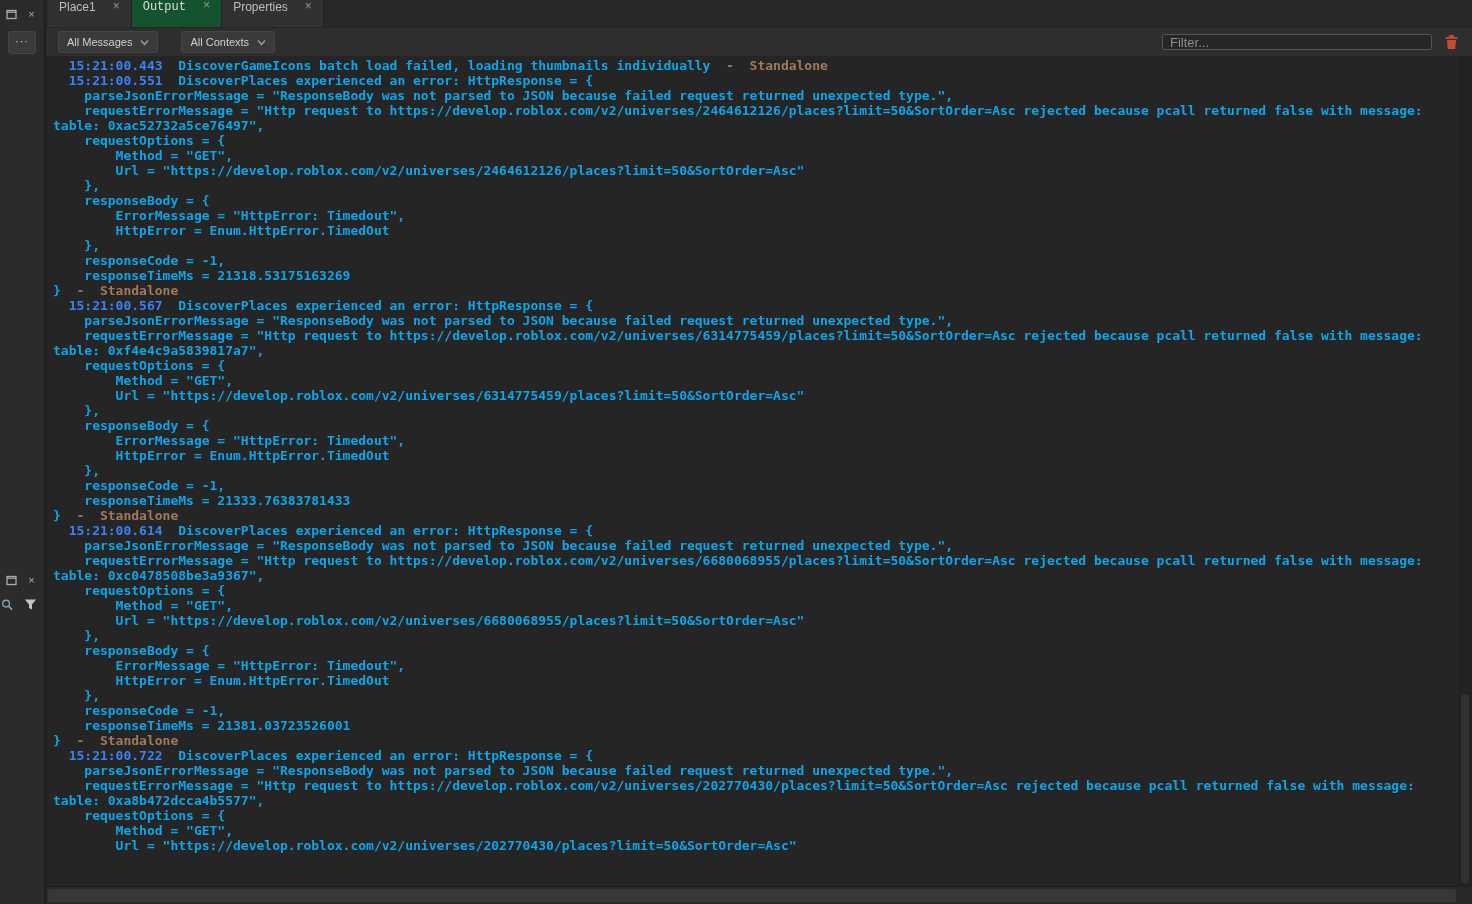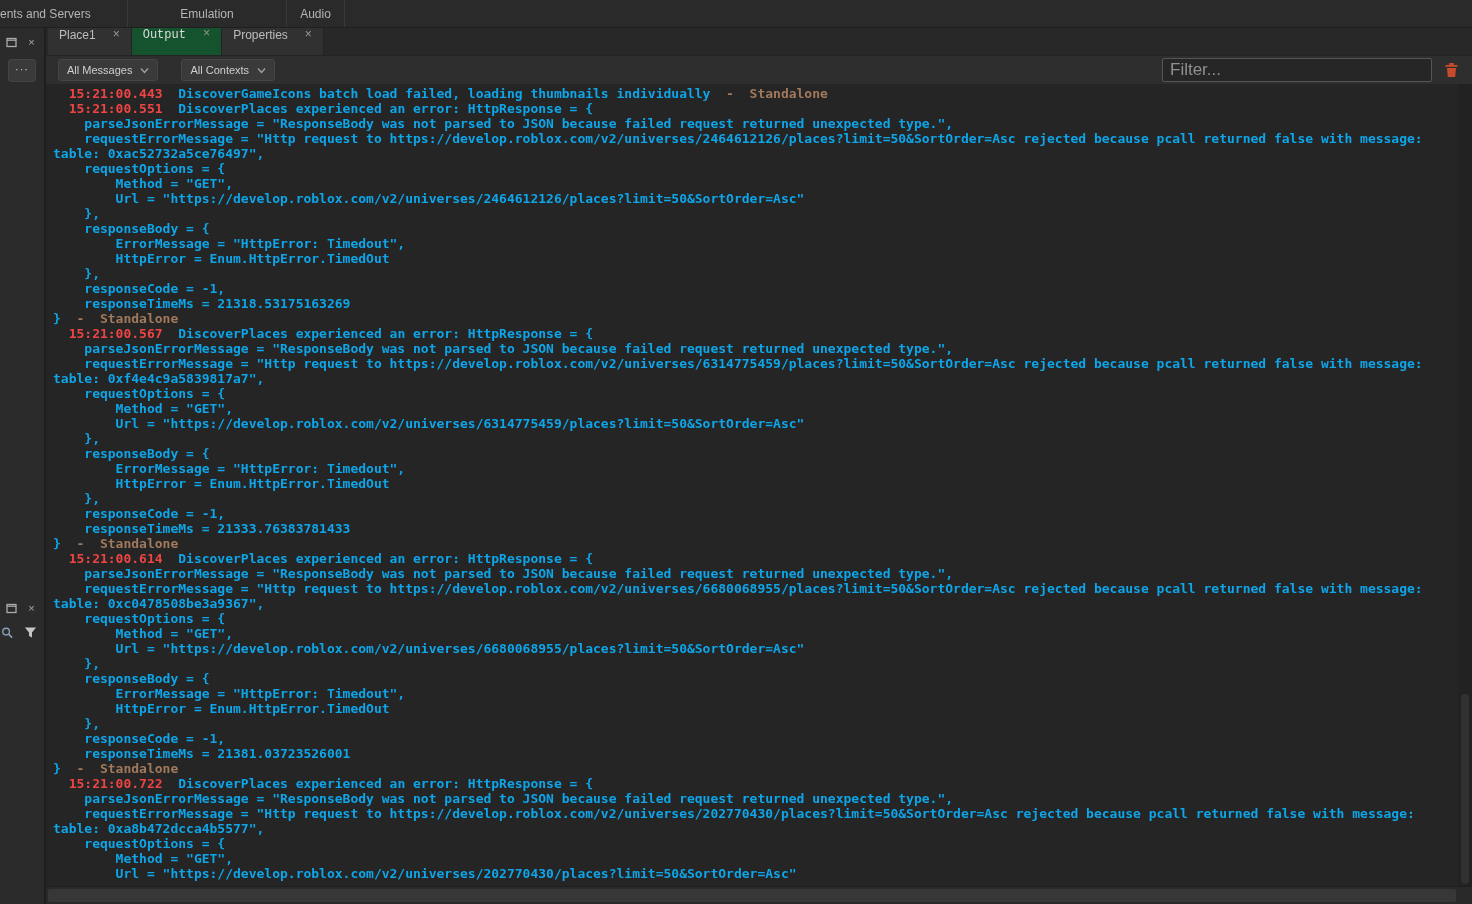--- a/index.html
+++ b/index.html
@@ -47,58 +47,53 @@
   .tab-close { color:#979797; font-size:12px; line-height:1; }
 
   
   .toolbar { height:28px; background:#2e2e2e; display:flex; align-items:center;
              padding:0 13px 0 12px; flex:0 0 28px; }
   .dd { height:22px; background:#3a3a3a; border:1px solid #464646; border-radius:3px;
         display:flex; align-items:center; gap:8px; padding:8px 8px; color:#cfcfcf;
         font-size:11px; white-space:nowrap; }
   .dd + .dd { margin-left:23px; }
   .chev { display:inline-flex; }
-  .filter { margin-left:auto; width:270px; height:24px; background:#262626;
-            border:1px solid #555555; border-radius:2px; color:#cfcfcf; font-size:17px;
+  .filter { margin-left:auto; width:270px; height:16px; background:#262626;
+            border:1px solid #555555; border-radius:2px; color:#cfcfcf; font-size:13px;
             padding:0 7px; outline:none; font-family:"Liberation Sans", sans-serif; }
   .filter::placeholder { color:#8f8f8f; }
   .trash { margin-left:12px; display:inline-flex; }
 
   
   .logwrap { flex:1; position:relative; background:#252525; min-height:0; overflow:hidden; }
   .log { position:absolute; inset:0 14px 0 0; padding:2px 0 0 7px; overflow:hidden;
          font-family:"DejaVu Sans Mono", monospace; font-weight:bold; font-size:13px;
          line-height:15px; white-space:pre; }
   .log-line { height:15px; }
-  .seg-ts  { color:#ef4444; }
+  .seg-ts  { color:#3b82f6; }
   .seg-m   { color:#0ea5e9; }
   .seg-ctx { color:#a1795c;margin-top:24px; }
 
   .vscroll { position:absolute; top:0; right:0; bottom:0; width:14px; background:#222222; }
   .vthumb { position:absolute; left:3px; right:3px; bottom:2px; height:190px;
             background:#313131; border-radius:4px; }
 
   
   .hscroll { height:18px; background:#292929; border-top:1px solid #1e1e1e;
              position:relative; flex:0 0 18px; }
   .hthumb { position:absolute; top:2px; bottom:2px; left:2px; right:16px;
             background:#373737; border-radius:2px; }
 
   svg { display:block; }
 </style>
 </head>
 <body>
 
 <div class="app">
 
-  <div class="ribbon">
-      <div class="ribbon-group rg0">ents and Servers</div>
-      <div class="ribbon-group rg1">Emulation</div>
-      <div class="ribbon-group rg2">Audio</div>
-    </div>
 
   <div class="body">
     <div class="left-strip">
       <div class="dock-btns top">
         <span class="dock-ico">
           <svg width="11" height="11" viewBox="0 0 11 11">
               <rect x="1" y="1.5" width="9" height="8" fill="none" stroke="#ababab" stroke-width="1.3"></rect>
               <line x1="1" y1="3.2" x2="10" y2="3.2" stroke="#ababab" stroke-width="1.3"></line>
             </svg>
         </span>

